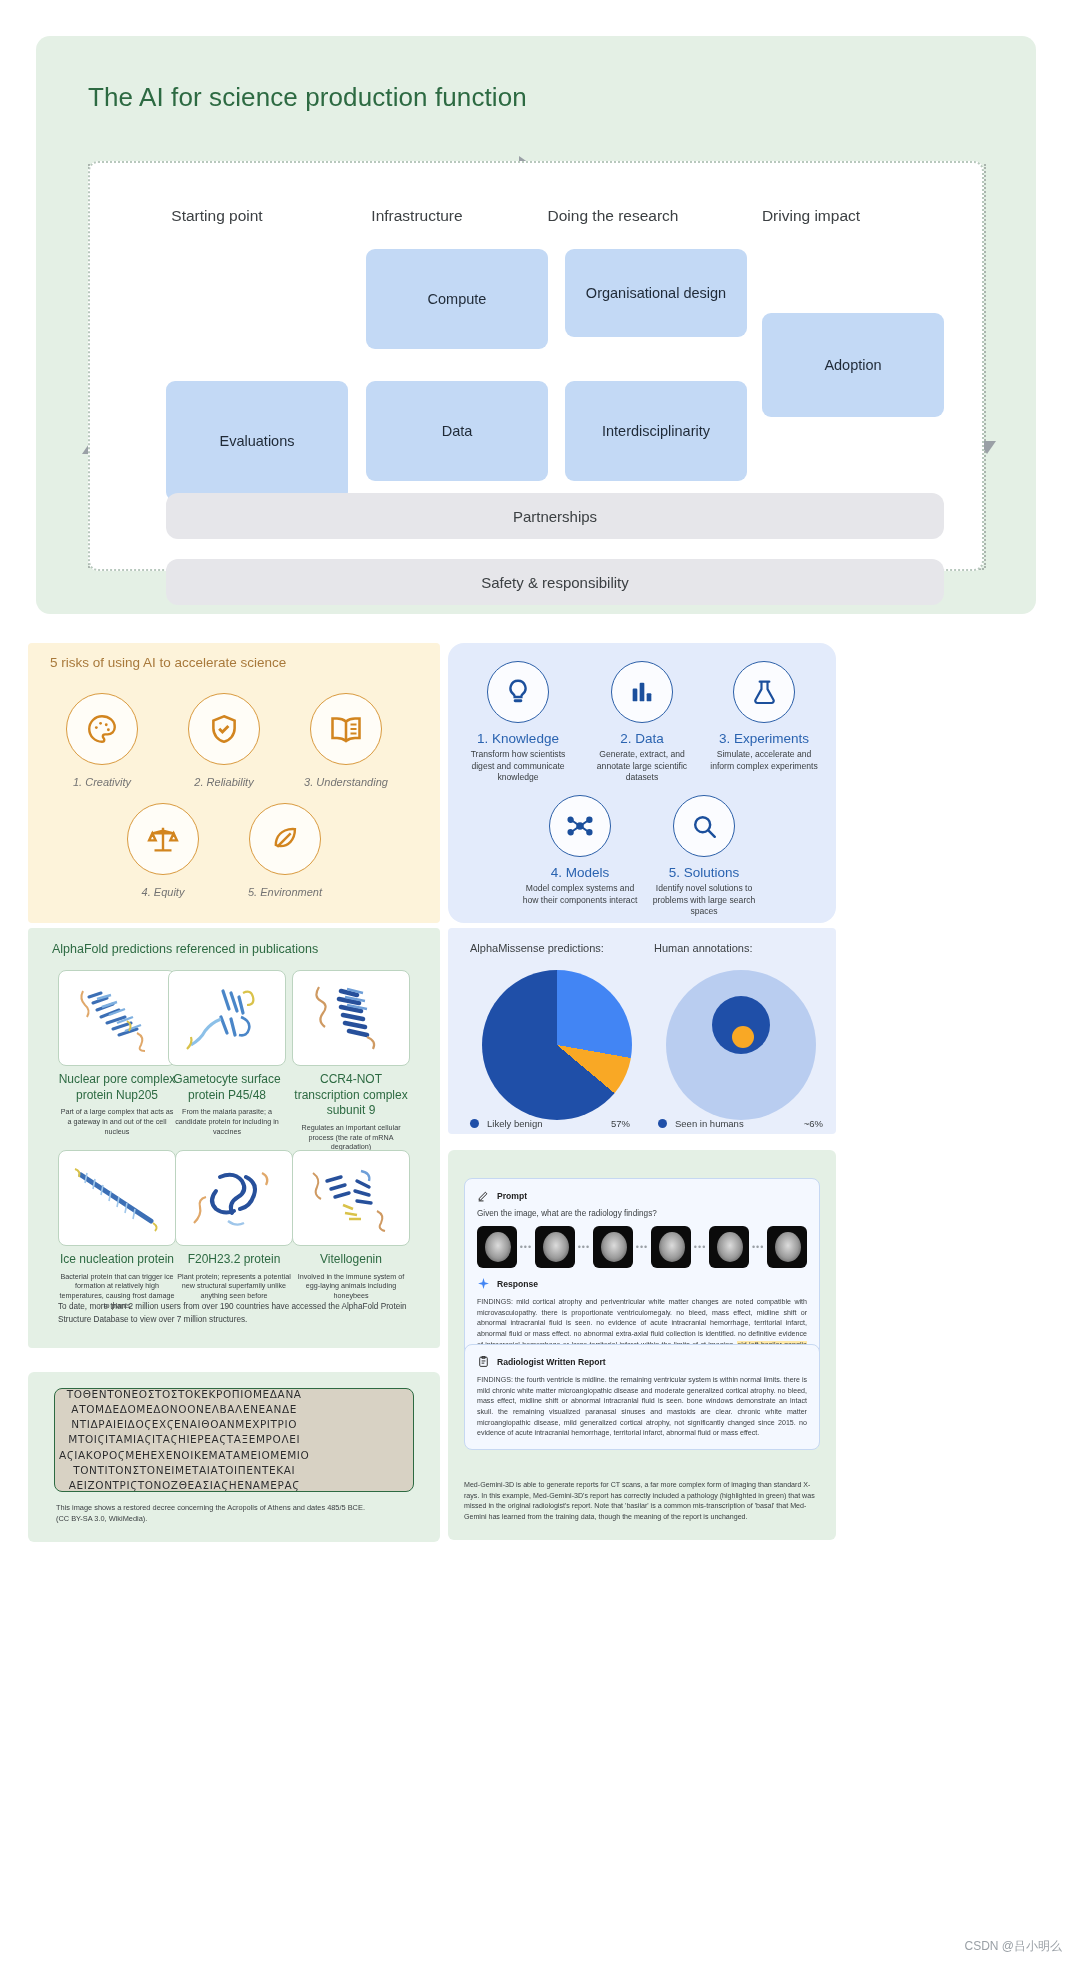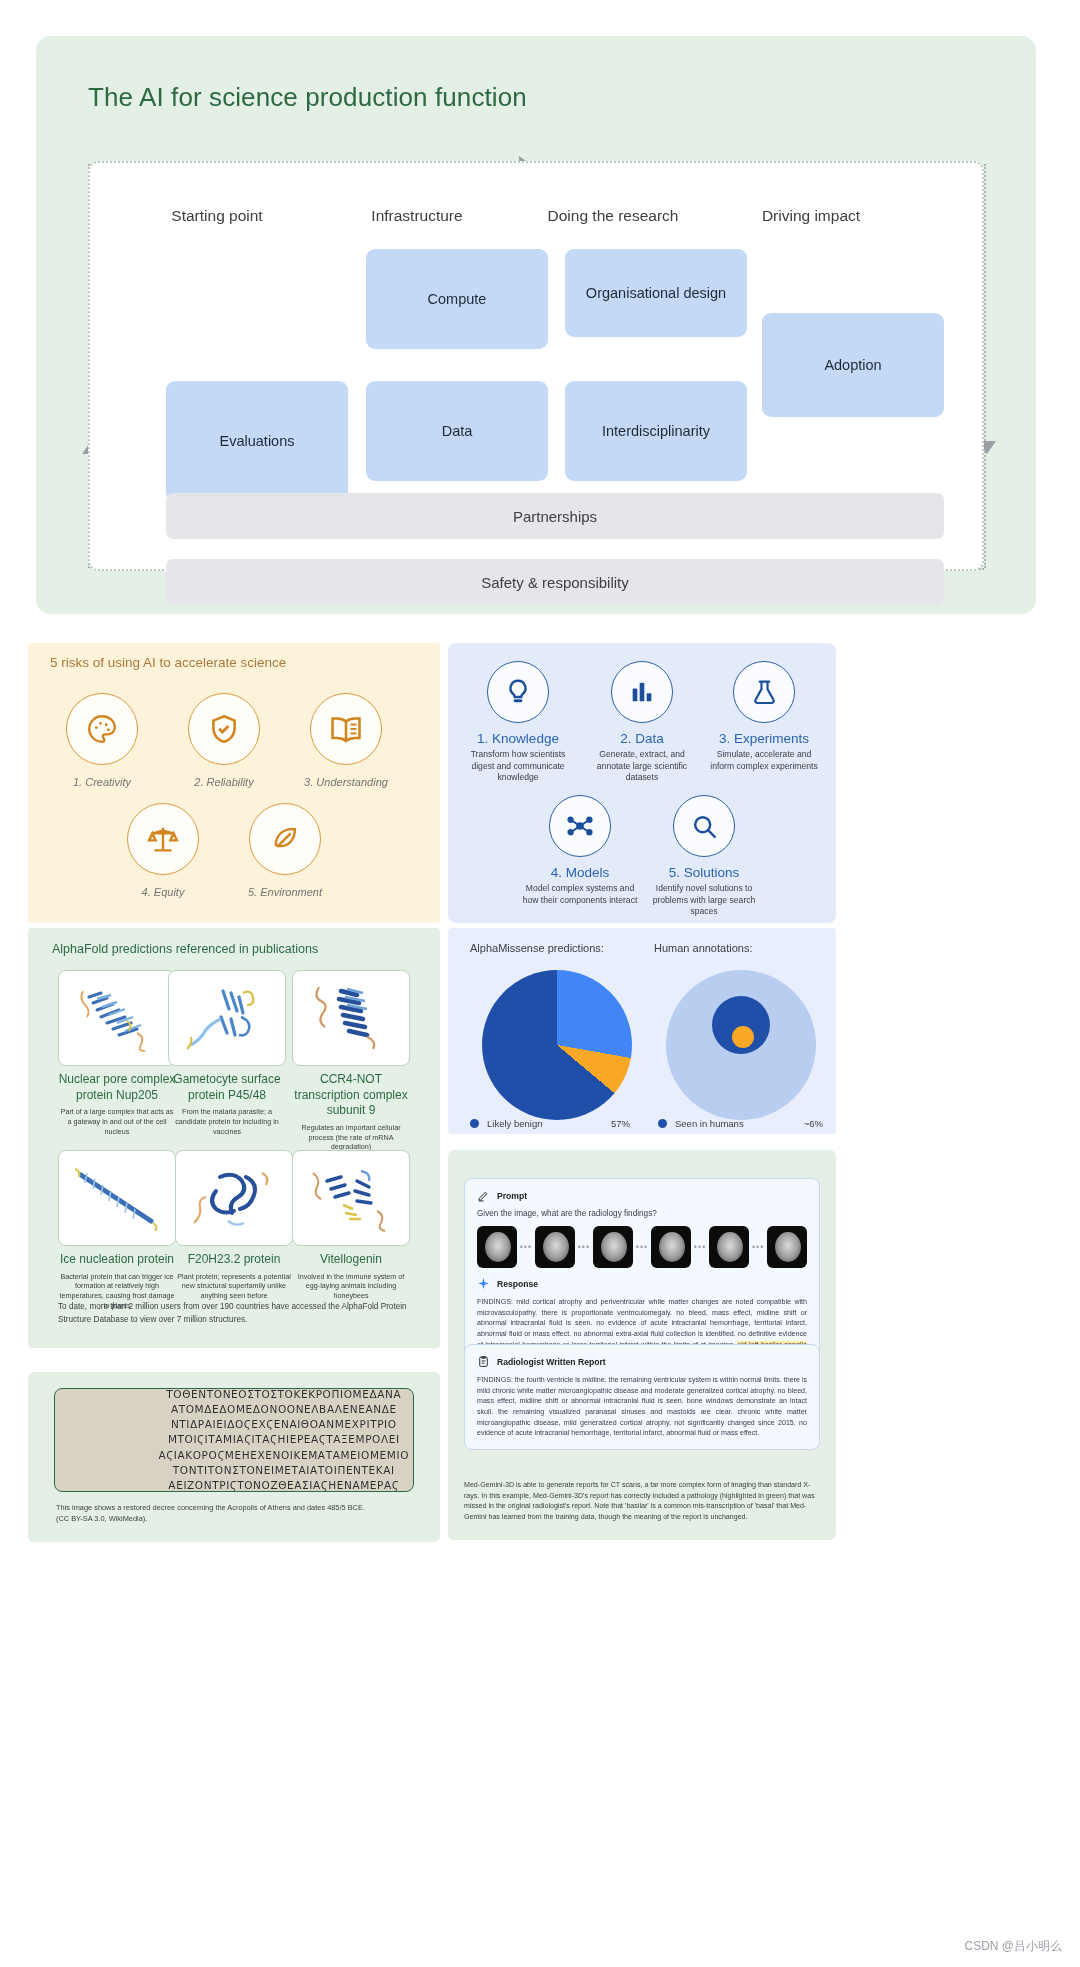--- a/index.html
+++ b/index.html
@@ -42,21 +42,21 @@
   }
   .b-ps   { left: 76px;  top: 86px;  width: 182px; height: 100px; }
   .b-ev   { left: 76px;  top: 218px; width: 182px; height: 120px; }
   .b-cp   { left: 276px; top: 86px;  width: 182px; height: 100px; }
   .b-da   { left: 276px; top: 218px; width: 182px; height: 100px; }
   .b-od   { left: 475px; top: 86px;  width: 182px; height: 88px; }
   .b-id   { left: 475px; top: 218px; width: 182px; height: 100px; }
   .b-ad   { left: 672px; top: 150px; width: 182px; height: 104px; }
   .gbar {
     position: absolute; left: 76px; width: 778px; height: 46px;
-    background: #e6e6ea; border-radius: 7px;
+    background: #e6e6ea; border-radius: 12px;
     display: flex; align-items: center; justify-content: center;
     font-size: 15px; color: #3c4043;
   }
   .gb1 { top: 330px; }
   .gb2 { top: 396px; }
   .dotline {
     position: absolute; height: 0; border-top: 2px dotted #a9b4ad;
   }
   .dl-top { left: 52px; top: 128px; width: 860px; }
   .dl-bot { left: 88px; top: 532px; width: 860px; }
@@ -88,21 +88,21 @@
   .r1 { left: 14px;  top: 50px; }
   .r2 { left: 136px; top: 50px; }
   .r3 { left: 258px; top: 50px; }
   .r4 { left: 75px;  top: 160px; }
   .r5 { left: 197px; top: 160px; }
 
   
   .panel-caps {
     position: absolute; left: 448px; top: 643px;
     width: 388px; height: 280px;
-    background: #e3ebfb; border-radius: 8px;
+    background: #e3ebfb; border-radius: 16px;
   }
   .cap { position: absolute; width: 128px; text-align: center; }
   .cap-circ {
     width: 62px; height: 62px; border-radius: 50%;
     background: #fbfcff; border: 1.5px solid #2b5fa8;
     margin: 0 auto 8px; display: flex; align-items: center; justify-content: center;
   }
   .cap-t { font-size: 13.5px; color: #2a63b0; margin-bottom: 3px; }
   .cap-d { font-size: 8.6px; color: #3c4043; line-height: 1.35; padding: 0 6px; }
   .c1 { left: 6px;   top: 18px; }
@@ -193,21 +193,21 @@
 
   
   .panel-insc {
     position: absolute; left: 28px; top: 1372px;
     width: 412px; height: 170px;
     background: #e4f0e5; border-radius: 6px;
   }
   .insc-img {
     position: absolute; left: 26px; top: 16px; width: 360px; height: 104px;
     background: #d8d2c4; border: 1.5px solid #2d6a42; border-radius: 8px;
-    overflow: hidden; display: flex; align-items: center; justify-content: flex-end;
+    overflow: hidden; display: flex; align-items: center; justify-content: flex-start;
   }
   .insc-text {
     font-family: "DejaVu Sans", sans-serif; font-size: 10.5px; color: #2b2b2b;
     line-height: 1.45; letter-spacing: .6px; text-align: center; padding: 2px 4px;
     text-shadow: 0 0 1px rgba(255,255,255,.5);
   }
   .insc-cap { position: absolute; left: 28px; top: 130px; width: 360px; font-size: 7.4px; color: #3c4043; line-height: 1.55; }
 
   
   .watermark { position: absolute; right: 18px; bottom: 12px; font-size: 12px; color: #9aa0a6; }

